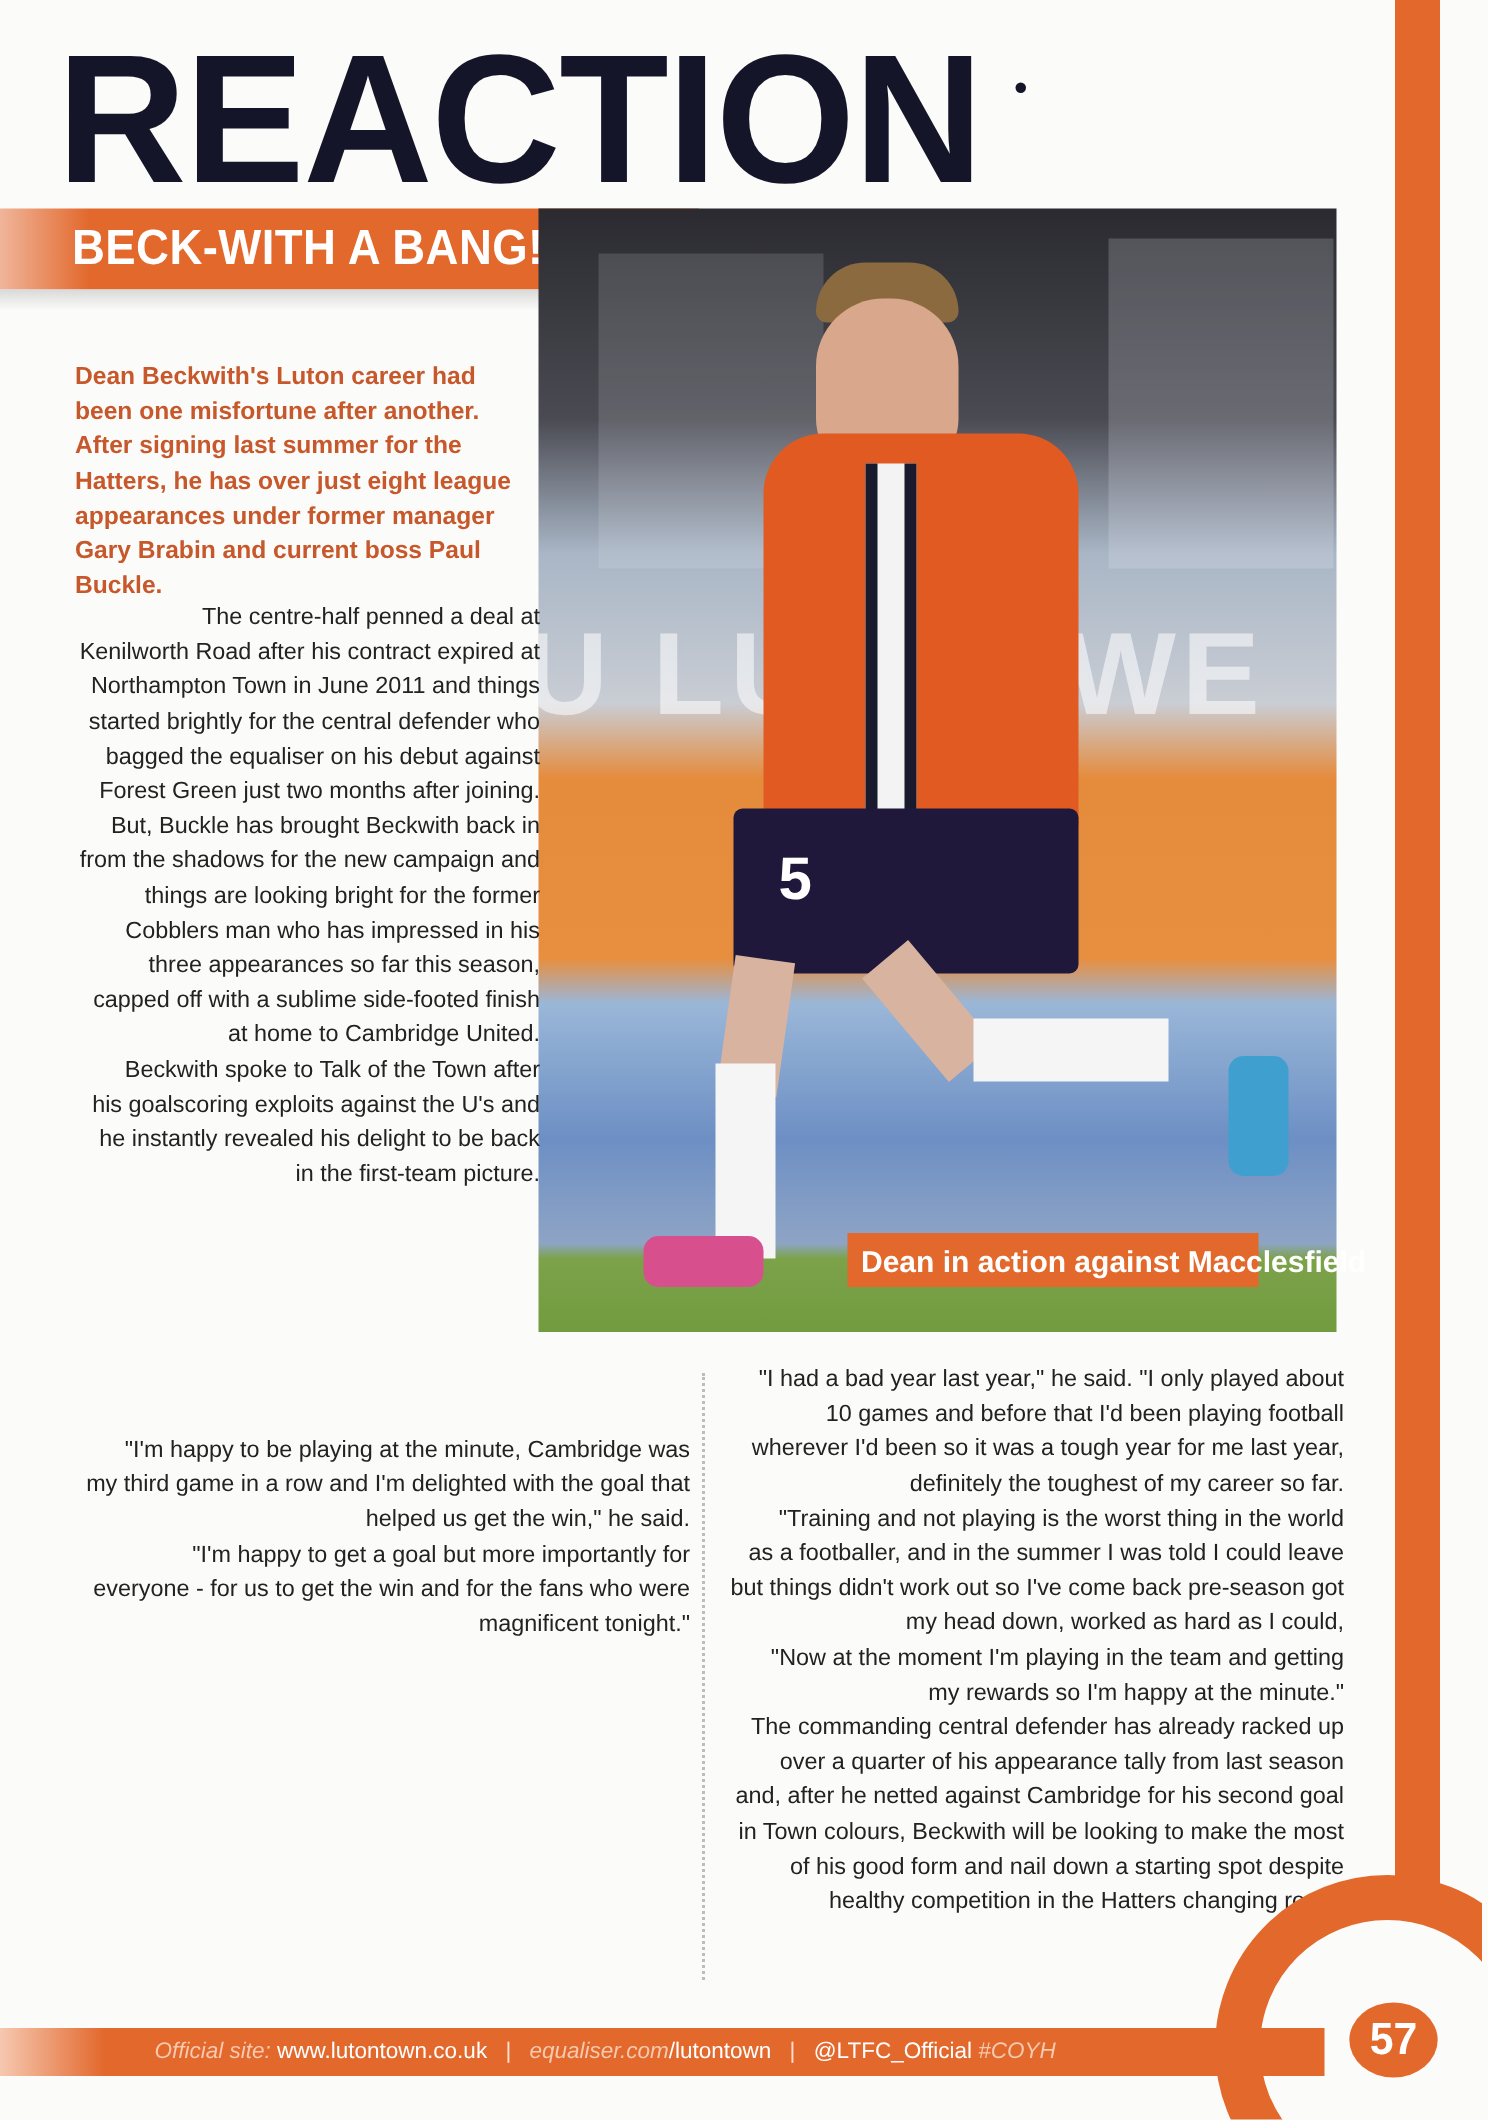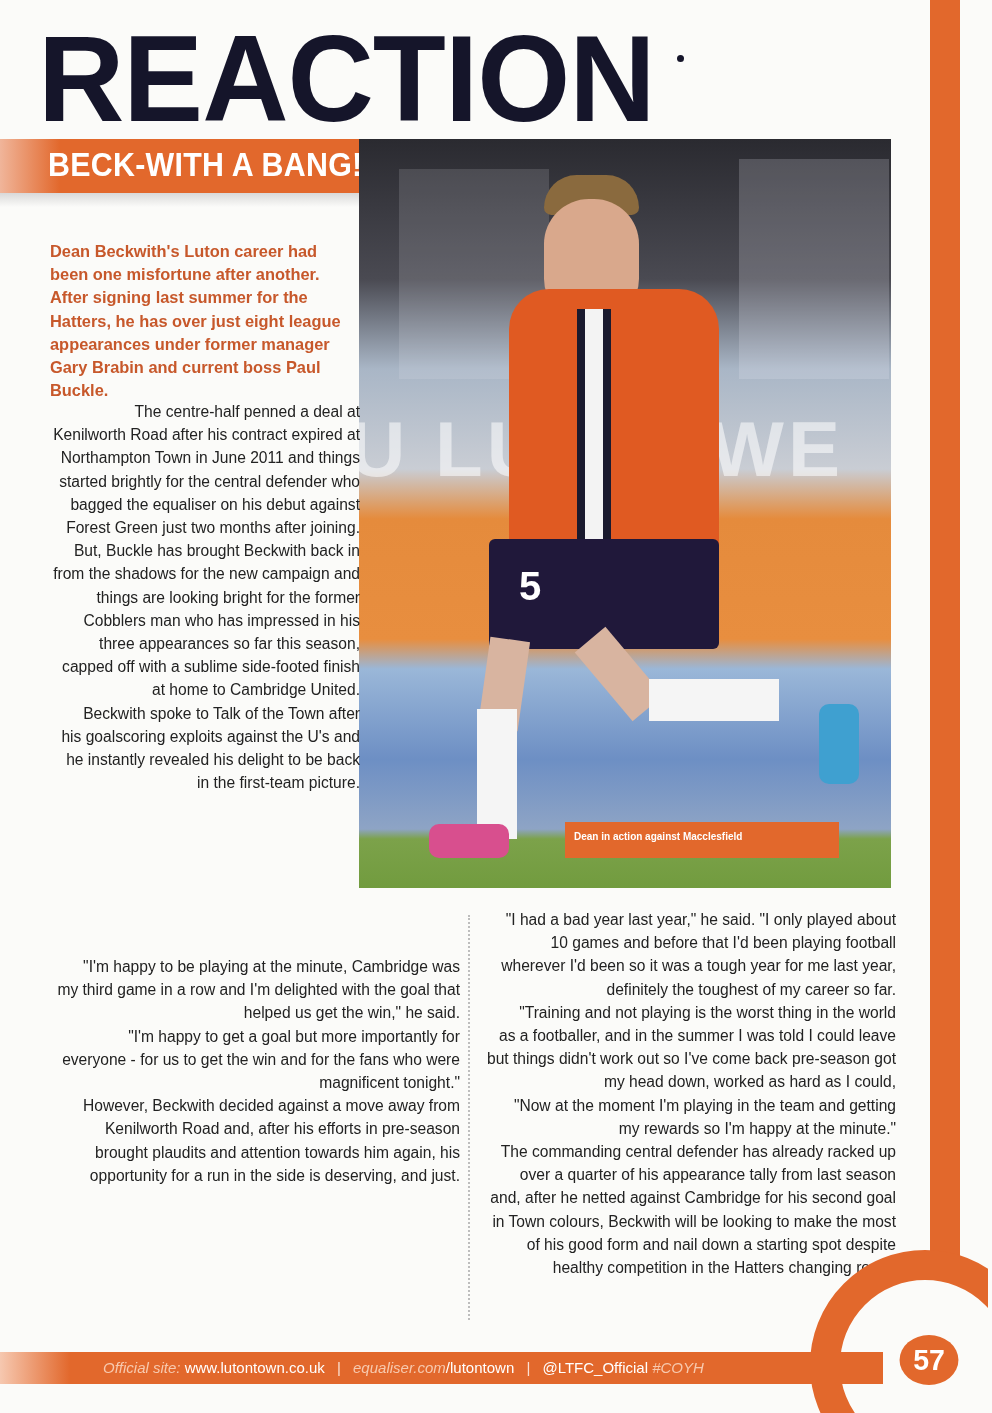--- a/index.html
+++ b/index.html
@@ -39,21 +39,21 @@
     .player-head { position: absolute; left: 185px; top: 40px; width: 95px; height: 120px; background: #d9a88c; border-radius: 45px 45px 40px 40px; }
     .player-hair { position: absolute; left: 185px; top: 36px; width: 95px; height: 40px; background: #8a6a3e; border-radius: 45px 45px 10px 10px; }
     .player-shorts { position: absolute; left: 130px; top: 400px; width: 230px; height: 110px; background: #20183a; border-radius: 6px; }
     .player-number { position: absolute; left: 160px; top: 425px; color: #fff; font-weight: 700; font-size: 40px; }
     .leg { position: absolute; background: #d8b4a0; }
     .sock { position: absolute; background: #f5f5f5; }
     .boot { position: absolute; background: #3fa0d0; border-radius: 10px; }
 
     .caption {
       position: absolute; left: 565px; top: 822px; width: 274px; height: 36px;
-      background: #e2682c; color: #fff; font-weight: 700; font-size: 10px;
+      background: #e2682c; color: #fff; font-weight: 700; font-size: 20px;
       padding: 9px 0 0 9px; white-space: nowrap;
     }
 
     .intro {
       position: absolute; left: 50px; top: 240px; width: 300px;
       font-weight: 700; font-size: 16.4px; line-height: 23.2px; color: #c7582b;
     }
     .col-left {
       position: absolute; left: 50px; top: 400px; width: 310px;
       font-size: 15.6px; line-height: 23.2px; color: #222;
@@ -125,21 +125,20 @@
 
 <div class="col-left">
   <p class="indent">The centre-half penned a deal at Kenilworth Road after his contract expired at Northampton Town in June 2011 and things started brightly for the central defender who bagged the equaliser on his debut against Forest Green just two months after joining.</p>
   <p class="indent">But, Buckle has brought Beckwith back in from the shadows for the new campaign and things are looking bright for the former Cobblers man who has impressed in his three appearances so far this season, capped off with a sublime side-footed finish at home to Cambridge United.</p>
   <p class="indent">Beckwith spoke to Talk of the Town after his goalscoring exploits against the U's and he instantly revealed his delight to be back in the first-team picture.</p>
 </div>
 
 <div class="col-left-wide">
   <p class="indent">"I'm happy to be playing at the minute, Cambridge was my third game in a row and I'm delighted with the goal that helped us get the win," he said.</p>
   <p class="indent">"I'm happy to get a goal but more importantly for everyone - for us to get the win and for the fans who were magnificent tonight."</p>
-  <p class="indent">However, Beckwith decided against a move away from Kenilworth Road and, after his efforts in pre-season brought plaudits and attention towards him again, his opportunity for a run in the side is deserving, and just.</p>
 </div>
 
 <div class="divider"></div>
 
 <div class="col-right">
   <p class="indent">"I had a bad year last year," he said. "I only played about 10 games and before that I'd been playing football wherever I'd been so it was a tough year for me last year, definitely the toughest of my career so far.</p>
   <p class="indent">"Training and not playing is the worst thing in the world as a footballer, and in the summer I was told I could leave but things didn't work out so I've come back pre-season got my head down, worked as hard as I could,</p>
   <p class="indent">"Now at the moment I'm playing in the team and getting my rewards so I'm happy at the minute."</p>
   <p class="indent">The commanding central defender has already racked up over a quarter of his appearance tally from last season and, after he netted against Cambridge for his second goal in Town colours, Beckwith will be looking to make the most of his good form and nail down a starting spot despite healthy competition in the Hatters changing room.</p>
 </div>

